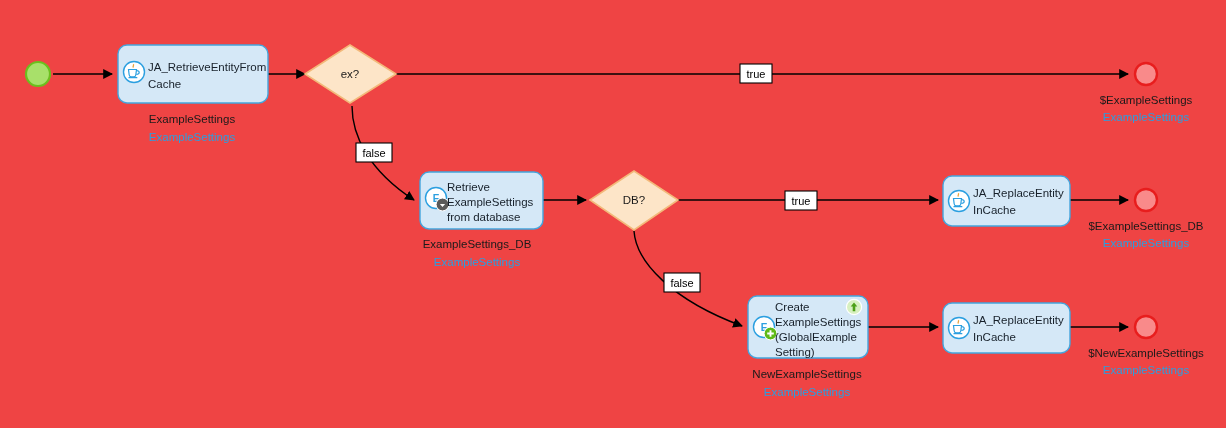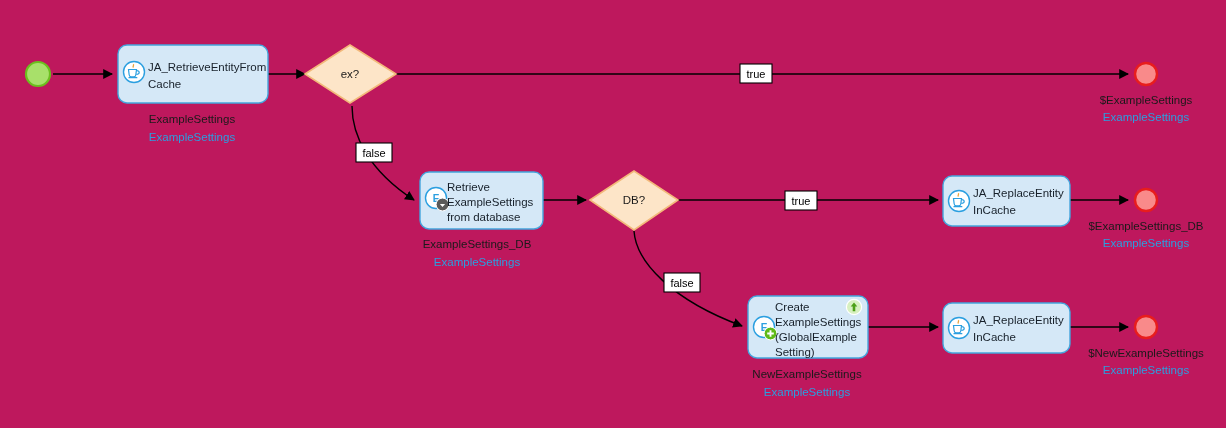--- a/index.html
+++ b/index.html
@@ -7,21 +7,21 @@
     padding: 0;
     background: #ffffff;
   }
   body {
     font-family: "Liberation Sans", sans-serif;
   }
   #canvas-wrap {
     position: relative;
     width: 1226px;
     height: 428px;
-    background: #be185d;
+    background: #ef4444;
     overflow: hidden;
     text-align: right;
   }
   svg.diagram {
     position: absolute;
     left: 0;
     top: 0;
     width: 1226px;
     height: 428px;
     display: block;

